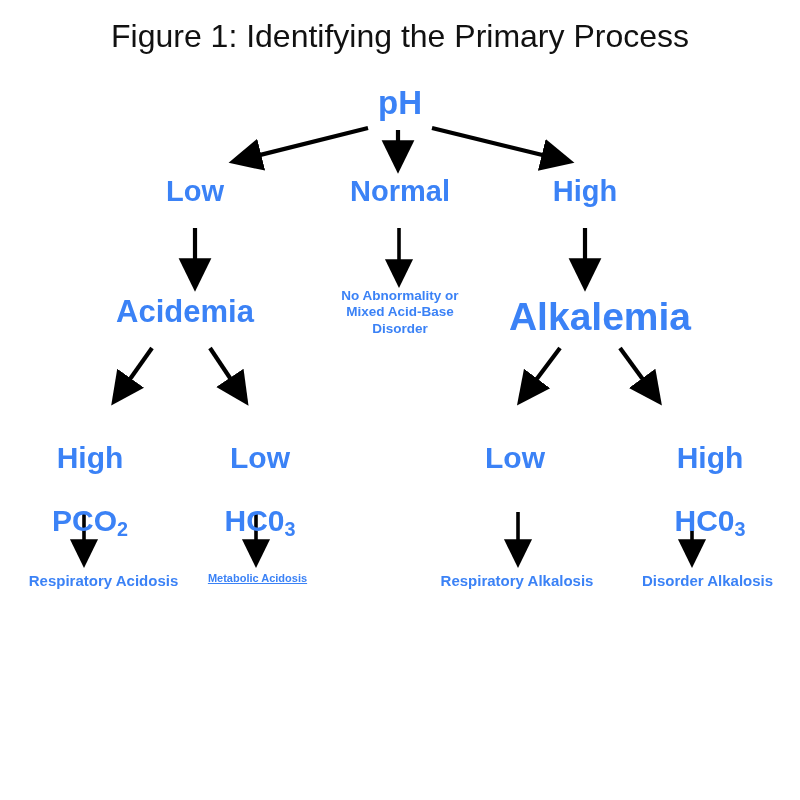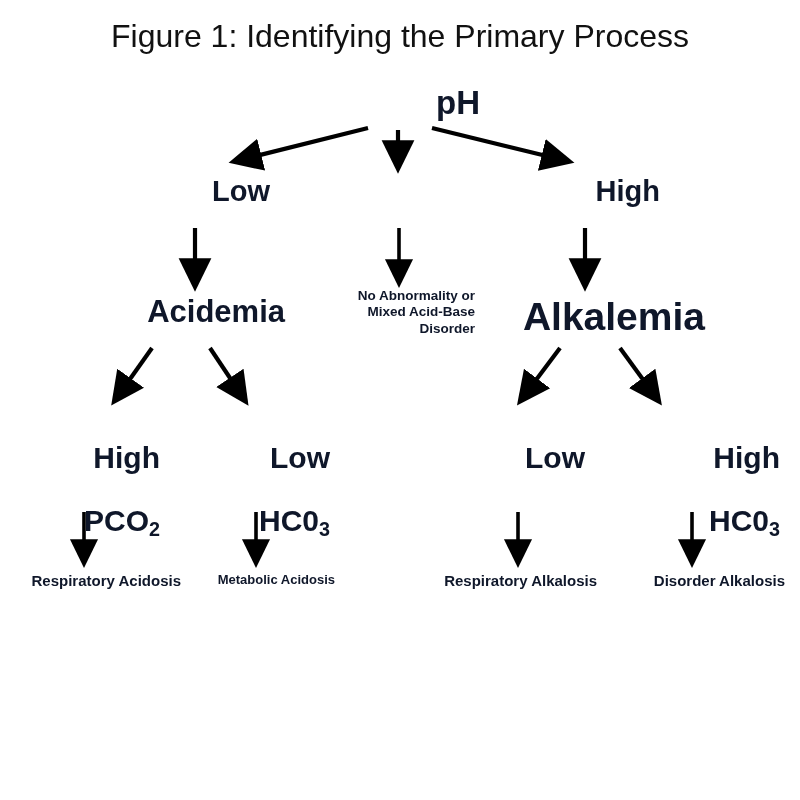--- a/index.html
+++ b/index.html
@@ -26,39 +26,39 @@
     top: 18px;
     width: 800px;
     text-align: center;
     font-size: 32px;
     font-weight: 400;
     letter-spacing: 0px;
     color: #111111;
   }
   .node {
     position: absolute;
-    text-align: right;
+    text-align: center;
     font-weight: bold;
-    color: #0f172a;
+    color: #3b82f6;
     line-height: 1.06;
     white-space: pre-line;
   }
   .n-ph      { left: 320px; top: 86px;  width: 160px; font-size: 33px; }
   .n-low     { left: 120px; top: 176px; width: 150px; font-size: 29px; }
   .n-normal  { left: 310px; top: 176px; width: 180px; font-size: 29px; }
   .n-high    { left: 510px; top: 176px; width: 150px; font-size: 29px; }
   .n-acidemia   { left: 85px;  top: 296px; width: 200px; font-size: 31px; }
   .n-alkalemia  { left: 495px; top: 296px; width: 210px; font-size: 39px; }
   .n-noabn   { left: 325px; top: 288px; width: 150px; font-size: 13.5px; line-height: 1.22; }
   .n-hpco2   { left: 20px;  top: 410px; width: 140px; font-size: 30px; }
   .n-lhco3   { left: 190px; top: 410px; width: 140px; font-size: 30px; }
   .n-lpco2   { left: 445px; top: 410px; width: 140px; font-size: 30px; }
   .n-hhco3   { left: 640px; top: 410px; width: 140px; font-size: 30px; }
   .n-respacid  { left: 10px;  top: 572px; width: 155px; font-size: 15px; line-height: 1.25; margin-left: 16px; }
-  .n-metacid   { left: 180px; top: 572px; width: 155px; font-size: 13px; line-height: 1.25; }
+  .n-metacid   { left: 180px; top: 572px; width: 155px; font-size: 11px; line-height: 1.25; text-decoration: underline; }
   .n-respalk   { left: 437px; top: 572px; width: 160px; font-size: 15px; line-height: 1.25; }
   .n-metalk    { left: 630px; top: 572px; width: 155px; font-size: 15px; line-height: 1.25; }
   .sub {
     font-size: 0.66em;
     vertical-align: -0.26em;
   }
   svg.arrows {
     position: absolute;
     left: 0;
     top: 0;
@@ -99,20 +99,21 @@
       <line x1="84" y1="512" x2="84" y2="558" stroke-width="3.6"></line>
       <line x1="256" y1="512" x2="256" y2="558" stroke-width="3.6"></line>
       <line x1="518" y1="512" x2="518" y2="558" stroke-width="3.6"></line>
       <line x1="692" y1="512" x2="692" y2="558" stroke-width="3.6"></line>
     </g>
   </svg>
 
   <div class="node n-ph">pH</div>
 
   <div class="node n-low">Low</div>
+  <div class="node n-normal">Normal</div>
   <div class="node n-high">High</div>
 
   <div class="node n-noabn">No Abnormality or Mixed Acid-Base Disorder</div>
   <div class="node n-acidemia">Acidemia</div>
   <div class="node n-alkalemia">Alkalemia</div>
 
   <div class="node n-hpco2">
     <div>High</div>
     <div><span>PCO</span><span class="sub">2</span></div>
   </div>

